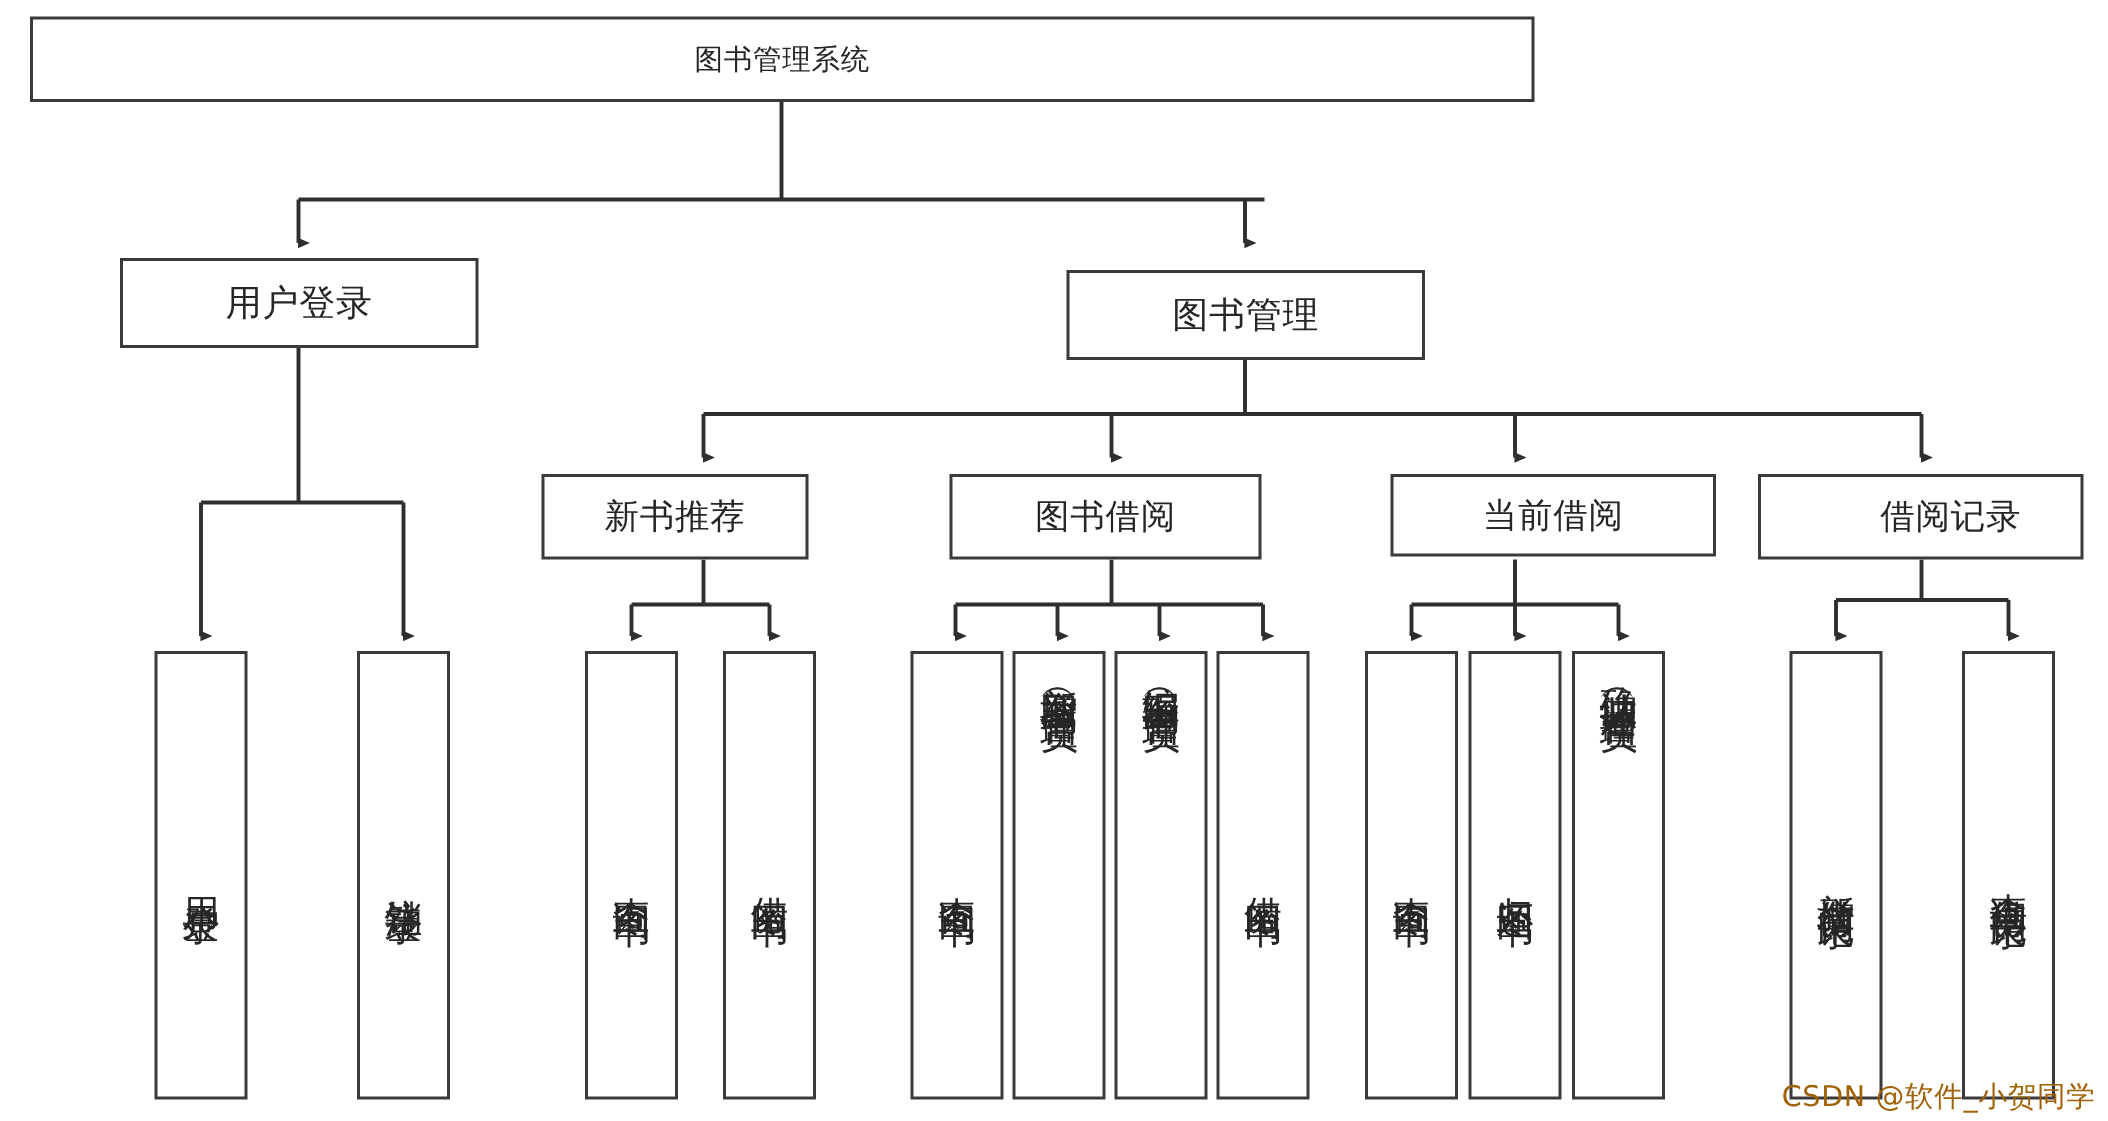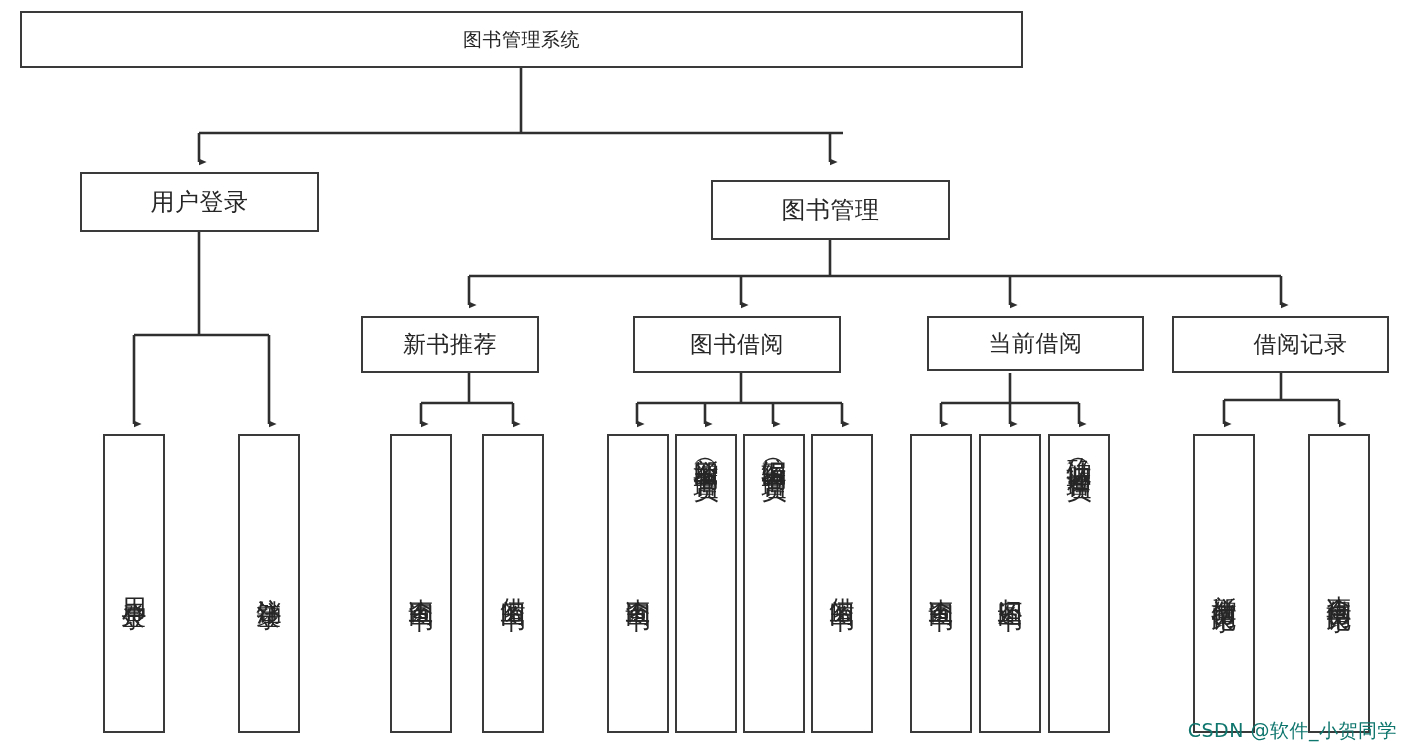--- a/index.html
+++ b/index.html
@@ -66,21 +66,21 @@
   }
   .node-leaf.leaf-top .node-label {
     margin-top: 2px;
   }
 
   #watermark {
     position: absolute;
     right: 8px;
     bottom: 3px;
     font-size: 19px;
-    color: #0f766e;
+    color: #a16207;
     white-space: nowrap;
     letter-spacing: 0.5px;
     pointer-events: none;
   }
 </style>
 </head>
 <body>
 
 <div id="diagram-root">
 

